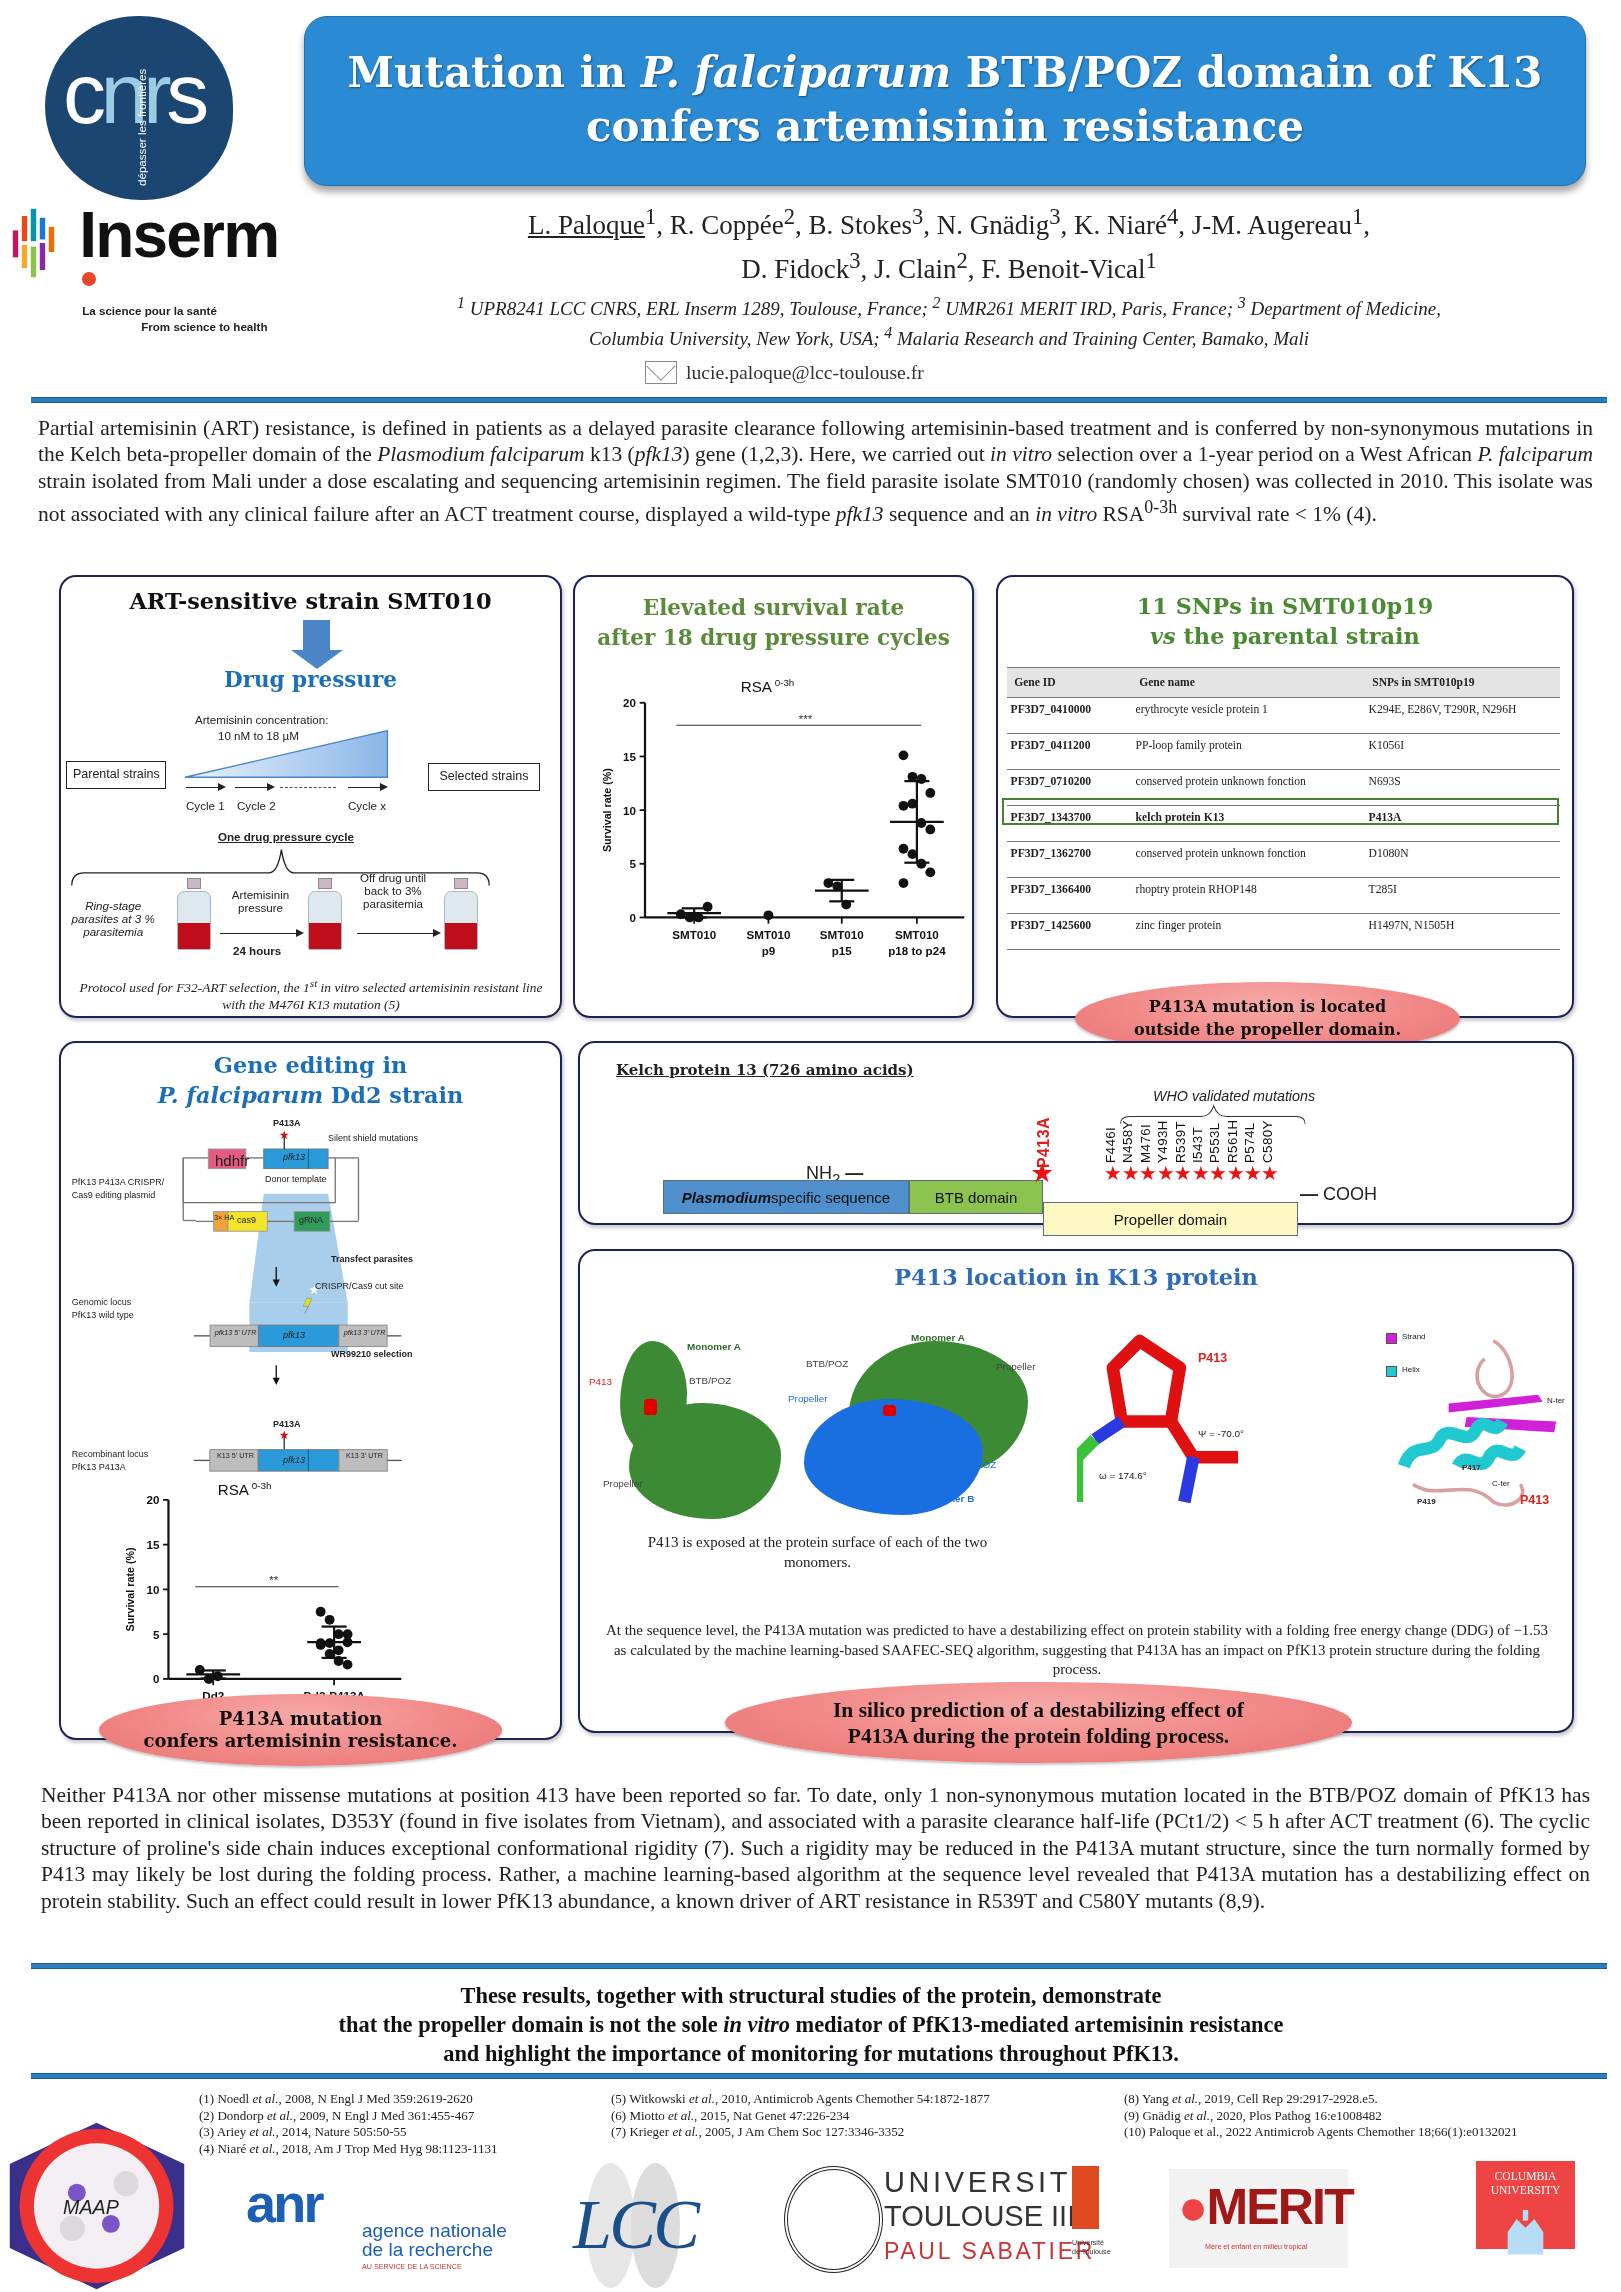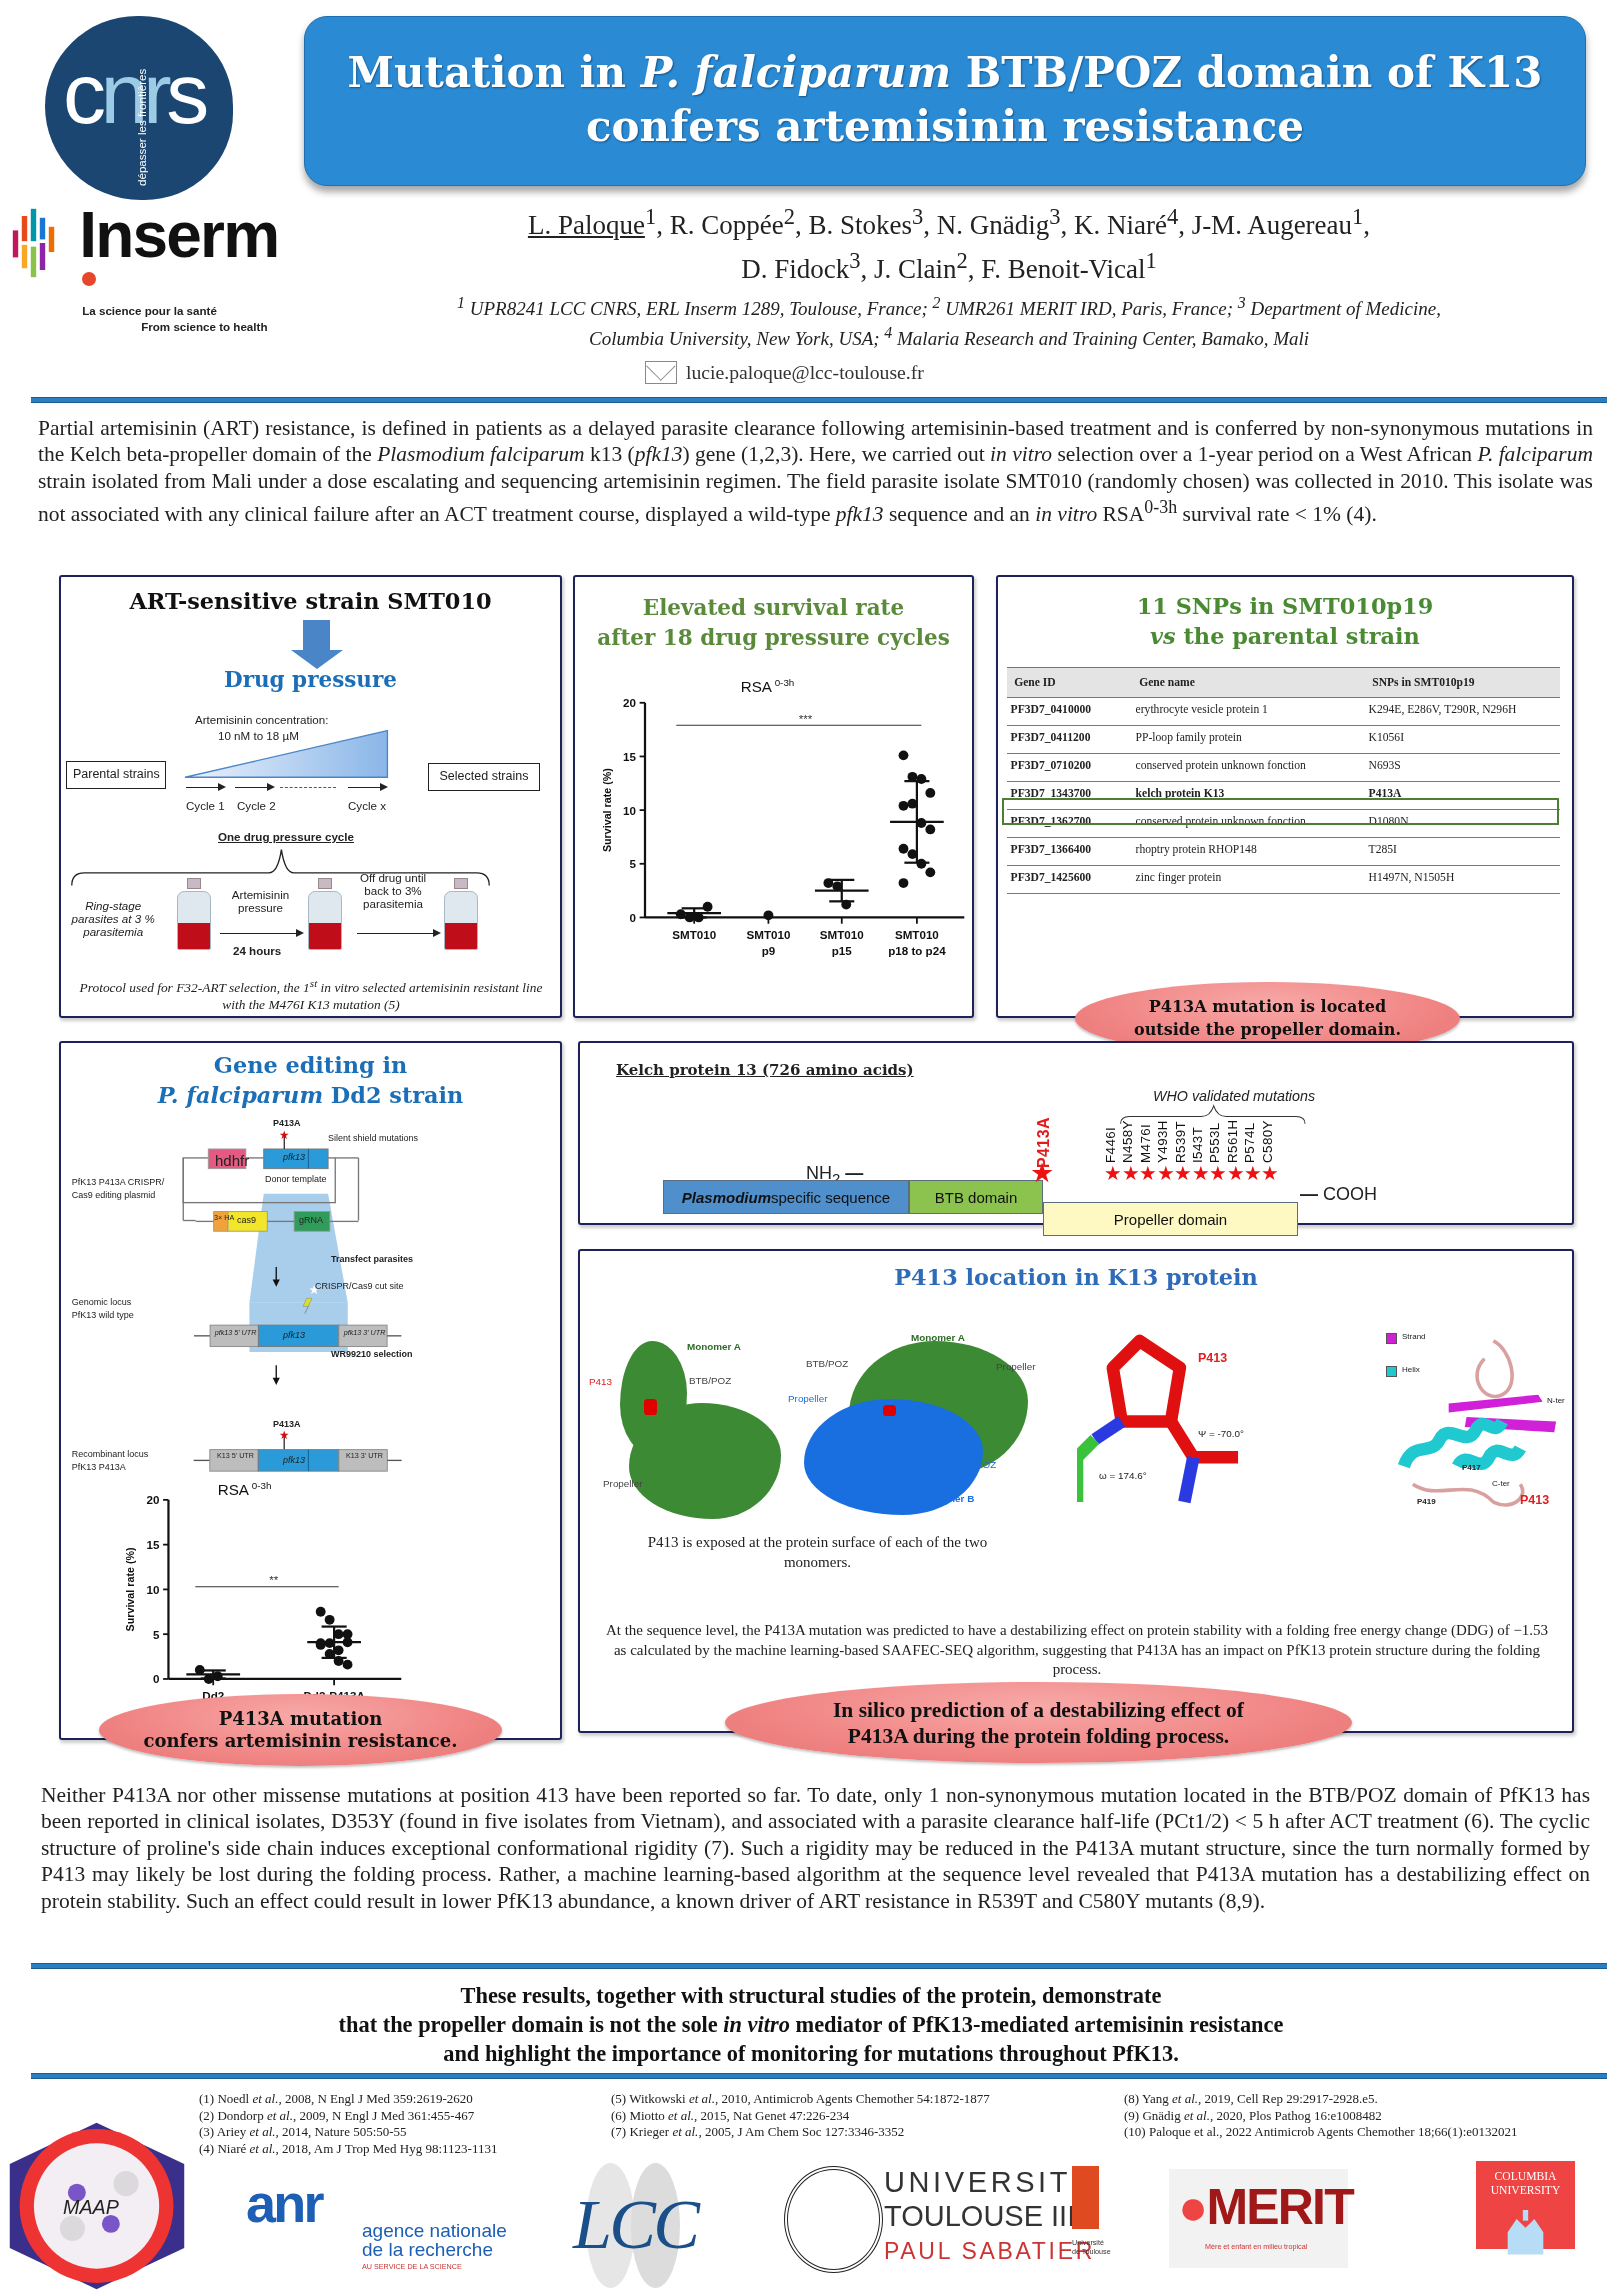--- a/index.html
+++ b/index.html
@@ -31,21 +31,21 @@
   .affil { left: 322px; top: 291px; width: 1254px; text-align:center; font-family: "Liberation Serif", serif; font-style: italic; font-size: 19px; line-height: 24px; color:#222; }
   .email { left: 645px; top: 361px; font-family: "Liberation Serif", serif; font-size: 19.7px; color:#333; display:flex; align-items:center; gap: 9px; }
   .env { width: 32px; height: 23px; border: 1.3px solid #888; position: relative; }
   .env:after { content:""; position:absolute; left:0; top:-1.8px; width:21.5px; height:21.5px; border-right:1.3px solid #888; border-bottom:1.3px solid #888; transform: translate(3.6px,-5.4px) rotate(45deg) scale(0.9); }
 
   .hrule { left: 31px; width: 1576px; height: 6.3px; background: #2a7fc2; border-top: 0.9px solid #1b5d91; border-bottom: 0.9px solid #1b5d91; }
 
   .intro { left: 38px; top: 415px; width: 1555px; font-family: "Liberation Serif", serif; font-size: 21.5px; line-height: 26.4px; text-align: justify; color:#222; }
 
   
-  .panel { border: 2.2px solid #1e2258; border-radius: 3px; background: #fff; box-shadow: 1.8px 2.7px 3.6px rgba(0,0,0,0.2); }
+  .panel { border: 2.2px solid #1e2258; border-radius: 17px; background: #fff; box-shadow: 1.8px 2.7px 3.6px rgba(0,0,0,0.2); }
   .panel-title { position:absolute; left:0; right:0; text-align:center; font-family: "DejaVu Serif", serif; font-weight: bold; }
 
   .pill { position:absolute; background: radial-gradient(ellipse at 50% 30%, #f7a9a8 0%, #f08584 60%, #e77473 100%); border-radius: 50%; text-align:center; font-family:"DejaVu Serif", serif; font-weight:bold; color:#111; box-shadow: 0 1.8px 2.7px rgba(0,0,0,0.25); display:flex; align-items:center; justify-content:center; }
   .pill.condensed { font-family: "Liberation Serif", serif; }
 
   
   .dp-arrow { position:absolute; left: 242px; top: 43px; width: 27px; height: 30px; background: #4a86c7; }
   .dp-arrow:after { content:""; position:absolute; left:-12.5px; top: 30px; border-left: 26px solid transparent; border-right: 26px solid transparent; border-top: 19.7px solid #4a86c7; }
   .box-label { position:absolute; border: 1.3px solid #222; font-family:"Liberation Sans", sans-serif; font-size: 12.5px; text-align:center; line-height: 25px; background:#fff; }
   .small-sans { font-family:"Liberation Sans", sans-serif; font-size: 12.5px; color:#222; position:absolute; }
@@ -55,21 +55,21 @@
   .flask .body .liquid { position:absolute; left:0; bottom:0; width:100%; height: 44%; background:#c00d1a; }
   .arrow-line { position:absolute; height: 1.3px; background:#222; }
   .arrow-line:after { content:""; position:absolute; right:-1.8px; top:-4.5px; border-left: 8px solid #222; border-top: 4.9px solid transparent; border-bottom: 4.9px solid transparent; }
 
   
   .chart-svg { position:absolute; }
 
   
   .snp-table { position:absolute; left: 9px; top: 90px; width: 553px; border-collapse: collapse; font-family: "Liberation Serif", serif; font-size: 11.6px; }
   .snp-table th { background: #e4e4e4; font-weight:bold; height: 30px; border-top: 1.3px solid #777; border-bottom: 1.3px solid #777; text-align:left; padding-left: 7.2px; }
-  .snp-table td { height: 28px; border-bottom: 1.3px solid #777; padding-left: 3.6px; vertical-align: top; padding-top: 5.4px; }
+  .snp-table td { height: 36px; border-bottom: 1.3px solid #777; padding-left: 3.6px; vertical-align: top; padding-top: 5.4px; }
   .snp-table td.gid { font-weight:bold; }
   .snp-table tr.hl td { font-weight:bold; }
   .hl-box { position:absolute; border: 2.7px solid #4c7f34; }
 
   
   .domain-bar { position:absolute; top: 1180px; height: 34px; border: 0.9px solid #5a6e80; font-family:"Liberation Sans", sans-serif; font-size: 15px; display:flex; align-items:center; justify-content:center; color:#111; }
   .mut-label { position:absolute; font-family:"Liberation Sans", sans-serif; font-size: 13.4px; transform-origin: left bottom; transform: rotate(-90deg); white-space:nowrap; color:#111; letter-spacing: 0.4px; }
   .star { position:absolute; color:#ee1111; font-size: 19.7px; line-height: 1; }
 
   

